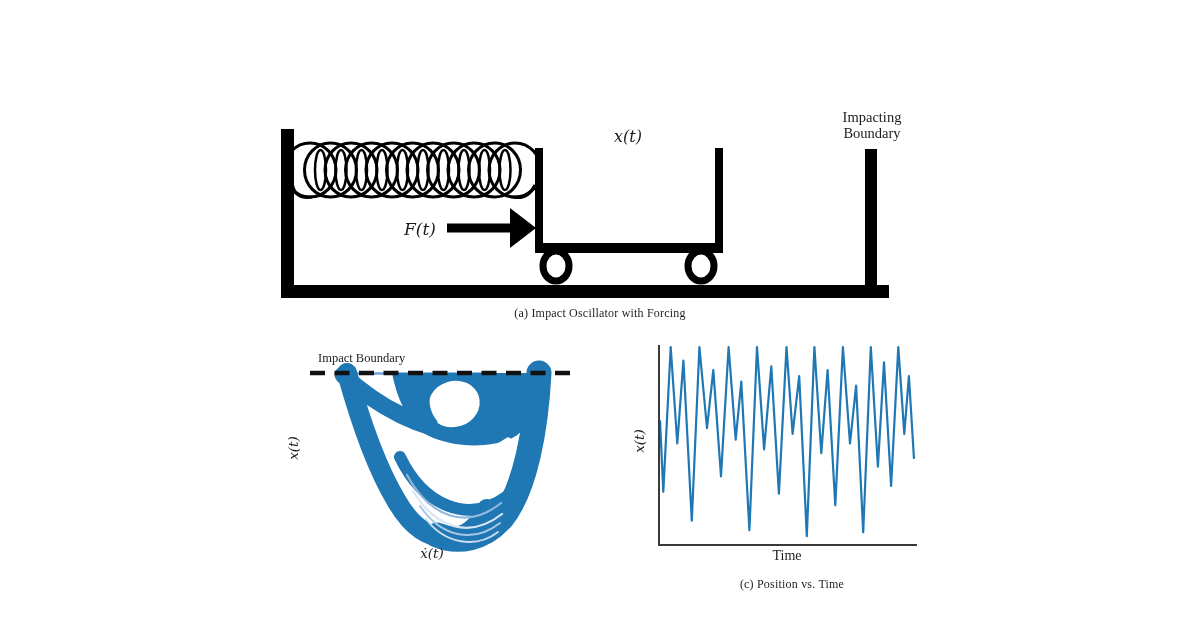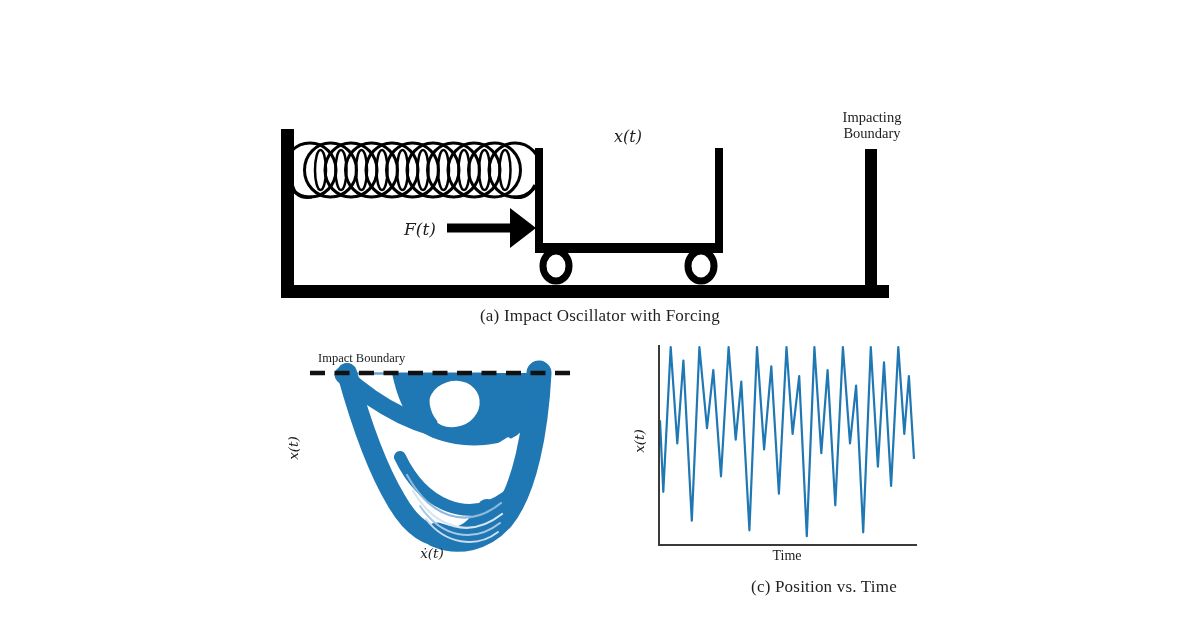--- a/index.html
+++ b/index.html
@@ -10,21 +10,21 @@
     overflow:hidden;
     font-family:"Liberation Serif","DejaVu Serif",serif;
     color:#1c1c1c;
   }
   svg{position:absolute;overflow:visible;}
   svg text{font-family:"Liberation Serif","DejaVu Serif",serif;fill:#1c1c1c;}
   svg text.math{font-family:"DejaVu Serif","Liberation Serif",serif;font-style:italic;}
   .caption{
     position:absolute;
     text-align:center;
-    font-size:17px;
+    font-size:12px;
     color:#1f1f1f;
     letter-spacing:0.2px;
   }
 </style>
 </head>
 <body>
 
 <div class="canvas">
 
   <svg style="left:270px;top:100px;" width="650" height="205" viewBox="0 0 650 205">
@@ -108,15 +108,15 @@
   </svg>
 
 
   <svg style="left:630px;top:333px;" width="300" height="235" viewBox="0 0 300 235">
     <polyline fill="none" stroke="#1f77b4" stroke-width="2.2" stroke-linejoin="round" points="30.0,87.3 33.3,158.8 40.7,14.0 47.3,110.5 53.4,27.5 61.8,187.7 69.4,14.0 77.0,95.1 83.3,37.2 91.0,143.3 98.6,14.0 105.7,106.6 111.3,48.7 119.4,197.3 127.0,14.0 134.1,116.3 141.3,33.3 148.9,160.7 156.5,14.0 162.6,100.8 169.2,43.0 176.8,203.1 184.4,14.0 191.3,120.2 197.6,37.2 205.3,172.3 212.9,14.0 220.0,110.5 226.1,52.6 233.2,199.3 240.8,14.0 247.9,133.7 254.0,29.4 261.1,153.0 268.3,14.0 274.3,100.8 278.9,43.0 284.0,125.9"></polyline>
     <path d="M 29 12 V 212 H 287" fill="none" stroke="#3a3a3a" stroke-width="2"></path>
     <text class="math" transform="translate(14,108) rotate(-90)" text-anchor="middle" font-size="13.5" fill="#333">x(t)</text>
     <text x="157" y="227" text-anchor="middle" font-size="14" fill="#333">Time</text>
   </svg>
 
-  <div class="caption" style="left:674px;top:577px;width:300px;">(c) Position vs. Time</div>
+  <div class="caption" style="left:642px;top:577px;width:300px;">(c) Position vs. Time</div>
 
 </div>
 
 </body></html>

